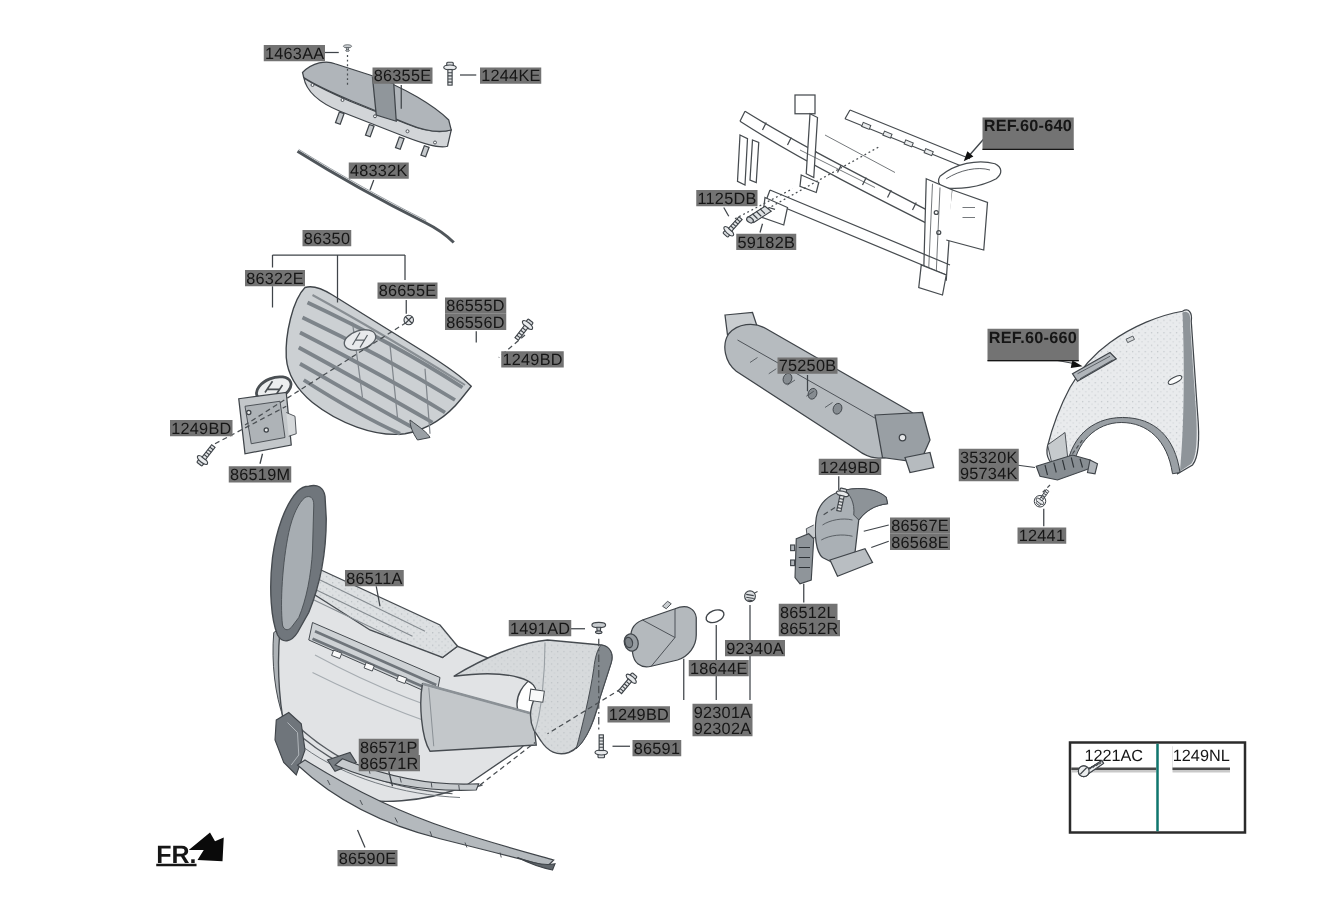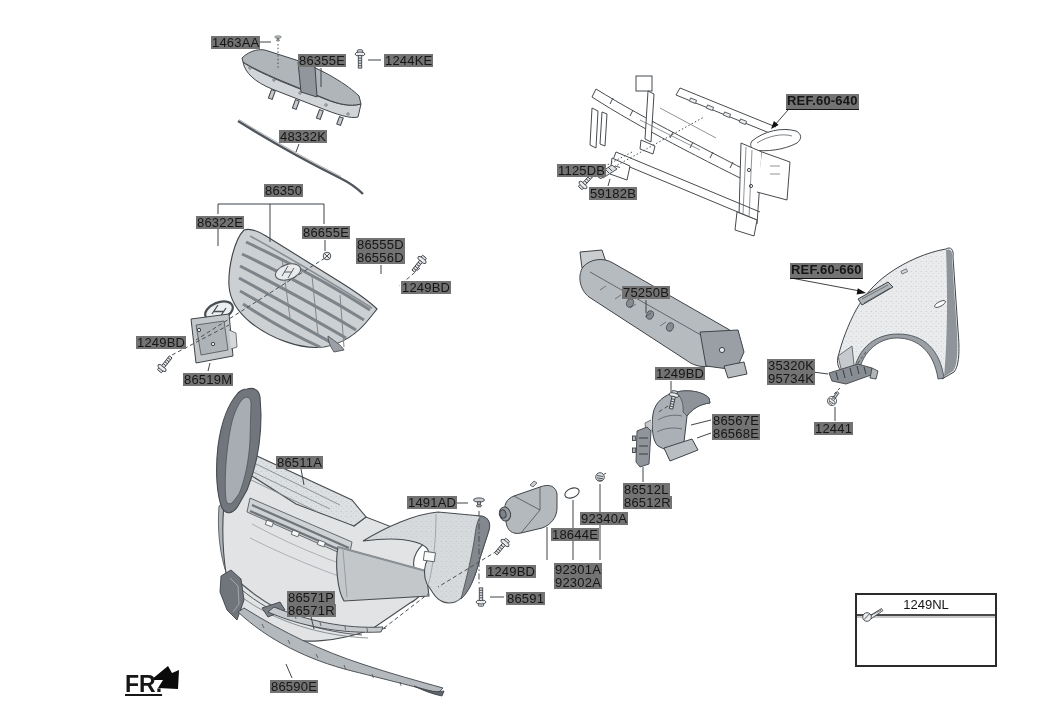--- a/index.html
+++ b/index.html
@@ -1,26 +1,26 @@
 <!DOCTYPE html>
 <html><head>
 <meta charset="utf-8">
 <style>
   html,body{margin:0;padding:0;background:#fff;}
   .stage{position:relative;width:1063px;height:727px;background:#ffffff;
          font-family:"Liberation Sans",sans-serif;overflow:hidden;}
   .stage svg{position:absolute;left:0;top:0;}
   .lbl{position:absolute;font-size:13px;line-height:13px;color:#161616;
        white-space:nowrap;background:#737373;padding:0 1px;letter-spacing:.2px;}
-  .ref{font-weight:bold;border-bottom:1.5px solid #161616;padding-bottom:2px;}
-  .fr{font-size:23px;font-weight:bold;background:transparent;letter-spacing:0;text-decoration:underline;}
+  .ref{font-weight:bold;border-bottom:1.5px solid #161616;padding-bottom:12px;}
+  .fr{font-size:20px;font-weight:bold;background:transparent;letter-spacing:0;text-decoration:underline;}
   .ptable{position:absolute;left:855px;top:593px;width:142px;height:74px;
           border:2px solid #2b2b2b;display:flex;background:#fff;box-sizing:border-box;}
   .pcol{flex:1;display:flex;flex-direction:column;min-width:0;}
-  .pcol + .pcol{border-left:2px solid #4c1d95;}
+  .pcol + .pcol{border-left:2px solid #0f766e;align-items:center;}
   .phead{height:17px;border-bottom:2px solid #4a4a4a;box-shadow:0 2px 0 #c9c9c9;
          font-size:13px;text-align:center;padding-top:2px;color:#161616;}
   .pbody{flex:1;display:flex;align-items:center;justify-content:center;}
 </style>
 </head>
 <body>
 
 <div class="stage">
 
 <svg width="1063" height="727" viewBox="0 0 1063 727">
@@ -305,30 +305,30 @@
       <path d="M615,166 L620,167.5" fill="none"></path>
     </g>
     <ellipse cx="572" cy="493" rx="7.5" ry="4.6" transform="rotate(-22 572 493)" fill="#ffffff" stroke="#3f4449" stroke-width="1.1"></ellipse>
   </g>
 </svg>
 
   <div class="lbl" style="left:211px;top:36px">1463AA</div>
   <div class="lbl" style="left:298px;top:54px">86355E</div>
   <div class="lbl" style="left:384px;top:54px">1244KE</div>
   <div class="lbl" style="left:279px;top:130px">48332K</div>
-  <div class="lbl" style="left:264px;top:184px">86350</div>
+  <div class="lbl" style="left:242px;top:184px">86350</div>
   <div class="lbl" style="left:196px;top:216px">86322E</div>
   <div class="lbl" style="left:302px;top:226px">86655E</div>
   <div class="lbl" style="left:356px;top:238px">86555D</div>
   <div class="lbl" style="left:356px;top:251px">86556D</div>
   <div class="lbl" style="left:401px;top:281px">1249BD</div>
   <div class="lbl" style="left:136px;top:336px">1249BD</div>
   <div class="lbl" style="left:183px;top:373px">86519M</div>
   <div class="lbl ref" style="left:786px;top:94px">REF.60-640</div>
-  <div class="lbl" style="left:557px;top:164px">1125DB</div>
+  <div class="lbl" style="left:557px;top:152px">1125DB</div>
   <div class="lbl" style="left:589px;top:187px">59182B</div>
   <div class="lbl" style="left:622px;top:286px">75250B</div>
   <div class="lbl ref" style="left:790px;top:263px">REF.60-660</div>
   <div class="lbl" style="left:767px;top:359px">35320K</div>
   <div class="lbl" style="left:767px;top:372px">95734K</div>
   <div class="lbl" style="left:814px;top:422px">12441</div>
   <div class="lbl" style="left:655px;top:367px">1249BD</div>
   <div class="lbl" style="left:712px;top:414px">86567E</div>
   <div class="lbl" style="left:712px;top:427px">86568E</div>
   <div class="lbl" style="left:623px;top:483px">86512L</div>
@@ -341,20 +341,28 @@
   <div class="lbl" style="left:407px;top:496px">1491AD</div>
   <div class="lbl" style="left:486px;top:565px">1249BD</div>
   <div class="lbl" style="left:506px;top:592px">86591</div>
   <div class="lbl" style="left:287px;top:591px">86571P</div>
   <div class="lbl" style="left:287px;top:604px">86571R</div>
   <div class="lbl" style="left:270px;top:680px">86590E</div>
   <div class="lbl fr" style="left:124px;top:678px">FR.</div>
 
   <div class="ptable">
     <div class="pcol">
+      <div class="phead">1221AC</div>
+      <div class="pbody">
+        <svg width="34" height="30" viewBox="-8 -14 34 30">
+          <use href="#tscrew" transform="translate(2,8)"></use>
+        </svg>
+      </div>
+    </div>
+    <div class="pcol">
       <div class="phead">1249NL</div>
       <div class="pbody">
         <svg width="34" height="30" viewBox="-8 -14 34 30">
           <use href="#tscrew" transform="translate(2,8)"></use>
         </svg>
       </div>
     </div>
   </div>
 
 </div>

